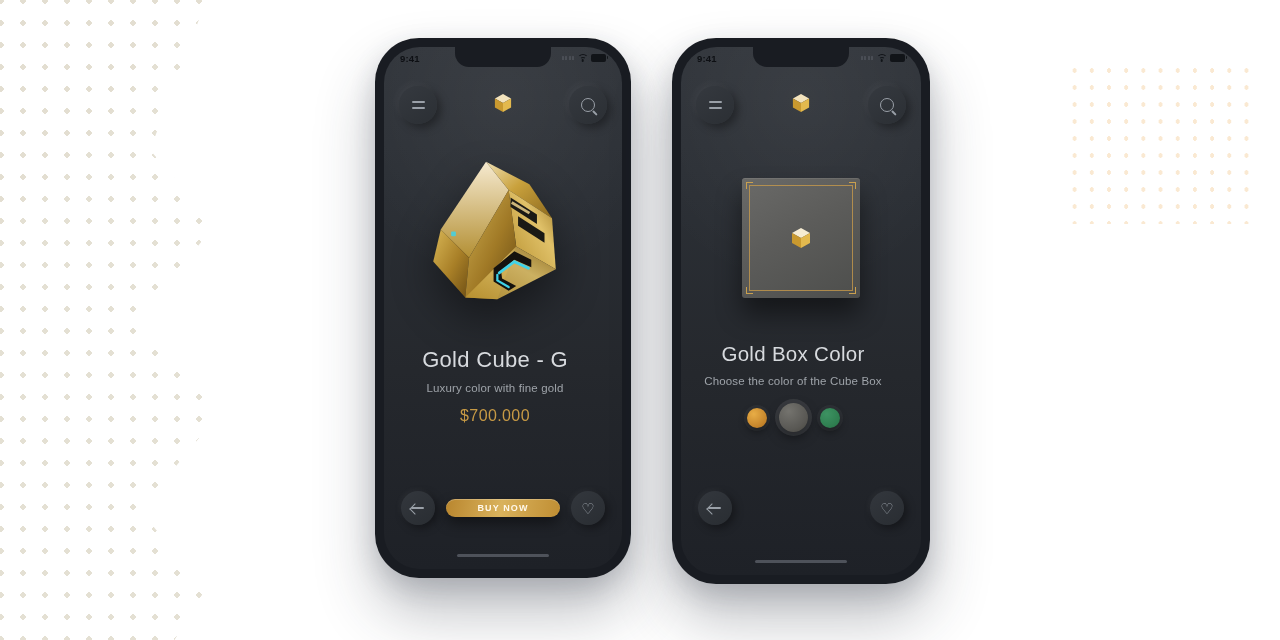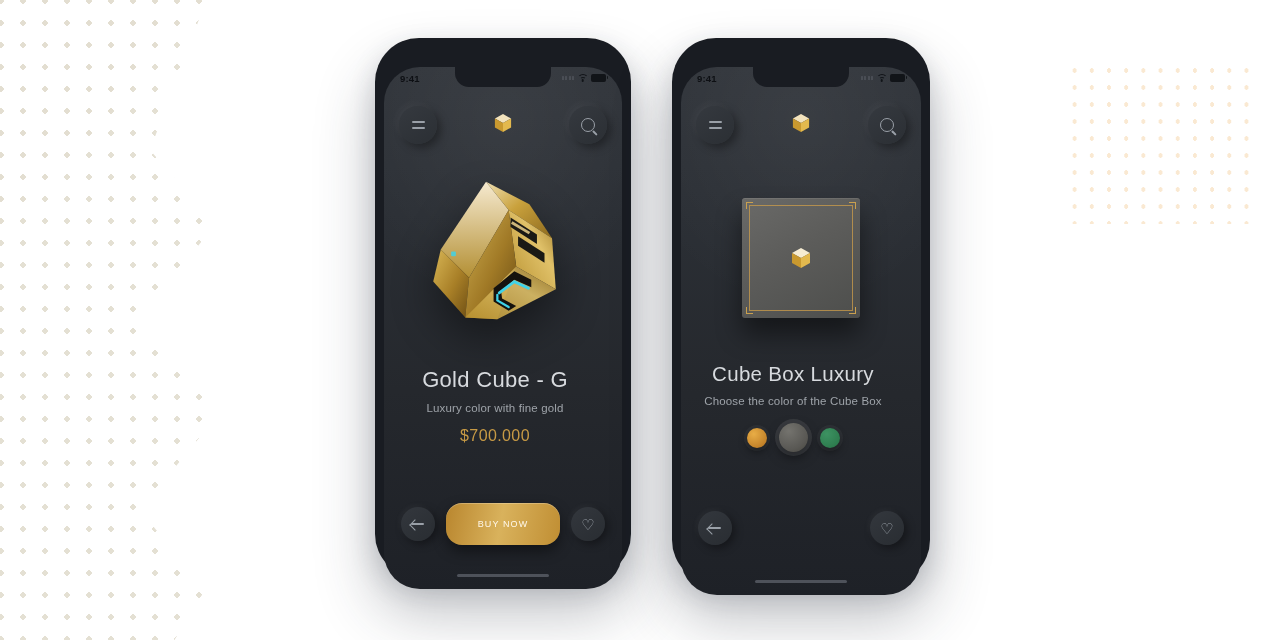--- a/index.html
+++ b/index.html
@@ -53,21 +53,20 @@
     box-shadow: 0 34px 60px rgba(40,45,60,.30), 0 10px 26px rgba(40,45,60,.18);
     padding:9px;
   }
   .phone.p1 { left:375px; top:38px;  width:256px; height:540px; }
   .phone.p2 { left:672px; top:38px;  width:258px; height:546px; }
 
   .screen {
     position:relative; width:100%; height:100%;
     border-radius:36px; overflow:hidden;
     background:linear-gradient(180deg,#31353b 0%,#2b2f35 28%,#25282d 62%,#1e2127 100%);
-    margin-top:20px;
   }
   .screen::after {
     content:""; position:absolute; inset:0; pointer-events:none;
     background:radial-gradient(120% 60% at 50% 10%, rgba(255,255,255,.05), rgba(0,0,0,0) 60%);
   }
 
   
   .notch {
     position:absolute; left:50%; top:-1px; transform:translateX(-50%);
     width:96px; height:21px; background:#191c22;
@@ -171,25 +170,25 @@
     background:linear-gradient(145deg,#33373d,#292d32);
     box-shadow:-2px -2px 6px rgba(255,255,255,.04), 3px 3px 8px rgba(0,0,0,.38);
     display:flex; align-items:center; justify-content:center; cursor:pointer;
   }
   .arrow { width:14px; height:10px; position:relative; }
   .arrow::before { content:""; position:absolute; left:0; top:4.2px; width:13px; height:1.5px; background:#9aa0a8; border-radius:1px; }
   .arrow::after { content:""; position:absolute; left:0; top:1.6px; width:7px; height:7px;
                   border-left:1.5px solid #9aa0a8; border-bottom:1.5px solid #9aa0a8; transform:rotate(45deg); }
   .heart { font-size:15px; color:#9aa0a8; line-height:1; }
   .cta {
-    flex:1; margin:0 11px; height:42px; border-radius:16px;
+    flex:1; margin:0 11px; height:18px; border-radius:16px;
     background:linear-gradient(100deg,#b9862e 0%,#d9b25c 48%,#c08e33 100%);
     box-shadow:0 6px 14px rgba(0,0,0,.45), inset 0 1px 0 rgba(255,255,255,.24);
     display:flex; align-items:center; justify-content:center; cursor:pointer;
-    font-size:9px; font-weight:normal; color:#fff8ea; letter-spacing:1.1px;
+    font-size:9px; font-weight:bold; color:#fff8ea; letter-spacing:1.1px;
     border:none;
   }
   .home-ind {
     position:absolute; left:50%; transform:translateX(-50%); bottom:12px;
     width:92px; height:2.6px; border-radius:2px; background:#4e525a; z-index:6;
   }
 </style>
 </head>
 <body>
 
@@ -361,21 +360,21 @@
           <span class="corner br"></span>
           <svg width="20" height="22" viewBox="0 0 40 44">
             <polygon points="20,2 38,12 20,22 2,12" fill="#f6ecd2"></polygon>
             <polygon points="2,12 20,22 20,42 2,32" fill="#c9992f"></polygon>
             <polygon points="38,12 20,22 20,42 38,32" fill="#e3b94e"></polygon>
           </svg>
         </div>
       </div>
 
       <div class="info p2">
-        <div class="title small">Cube Box Luxury</div>
+        <div class="title small">Gold Box Color</div>
         <div class="subtitle">Choose the color of the Cube Box</div>
         <div class="swatches">
           <span class="sw s1"></span>
           <span class="sw s2"></span>
           <span class="sw s3"></span>
         </div>
       </div>
 
       <div class="bottombar p2">
         <div class="rnd">

